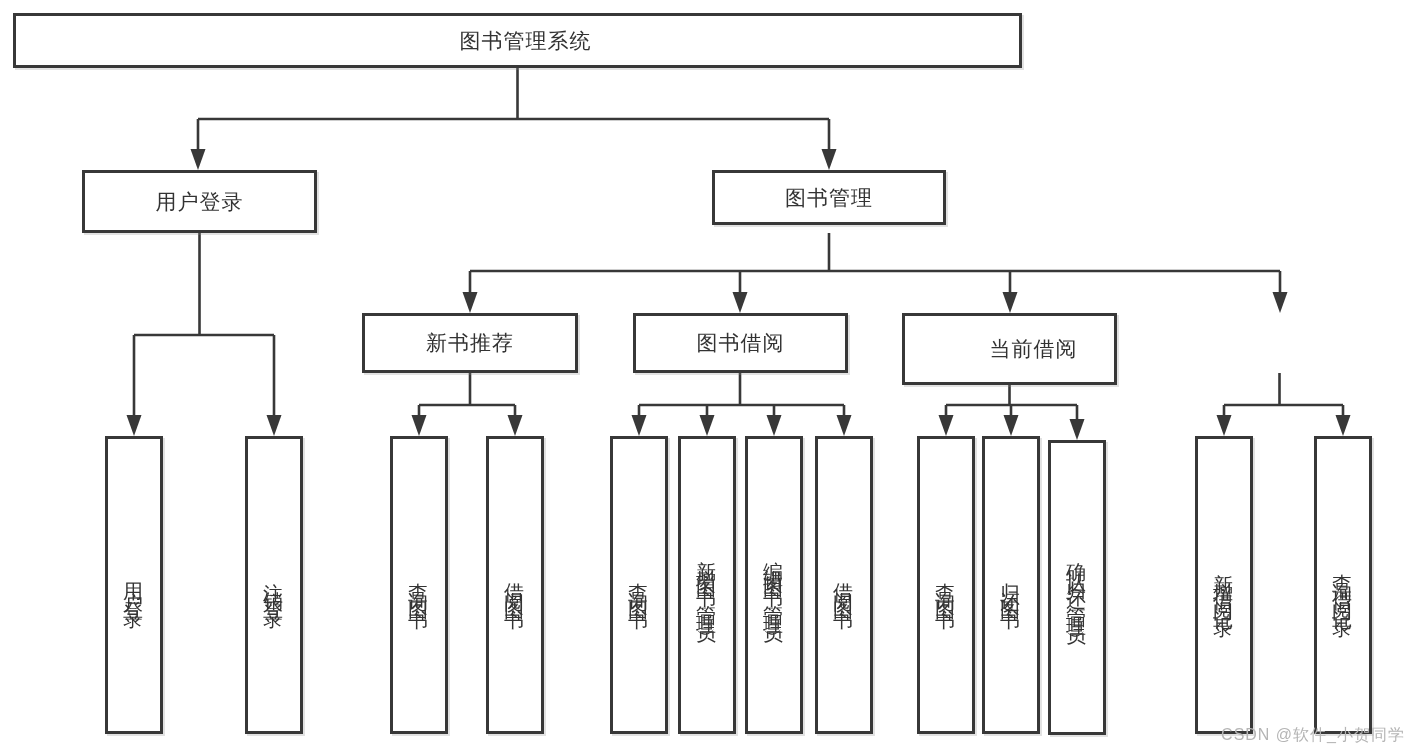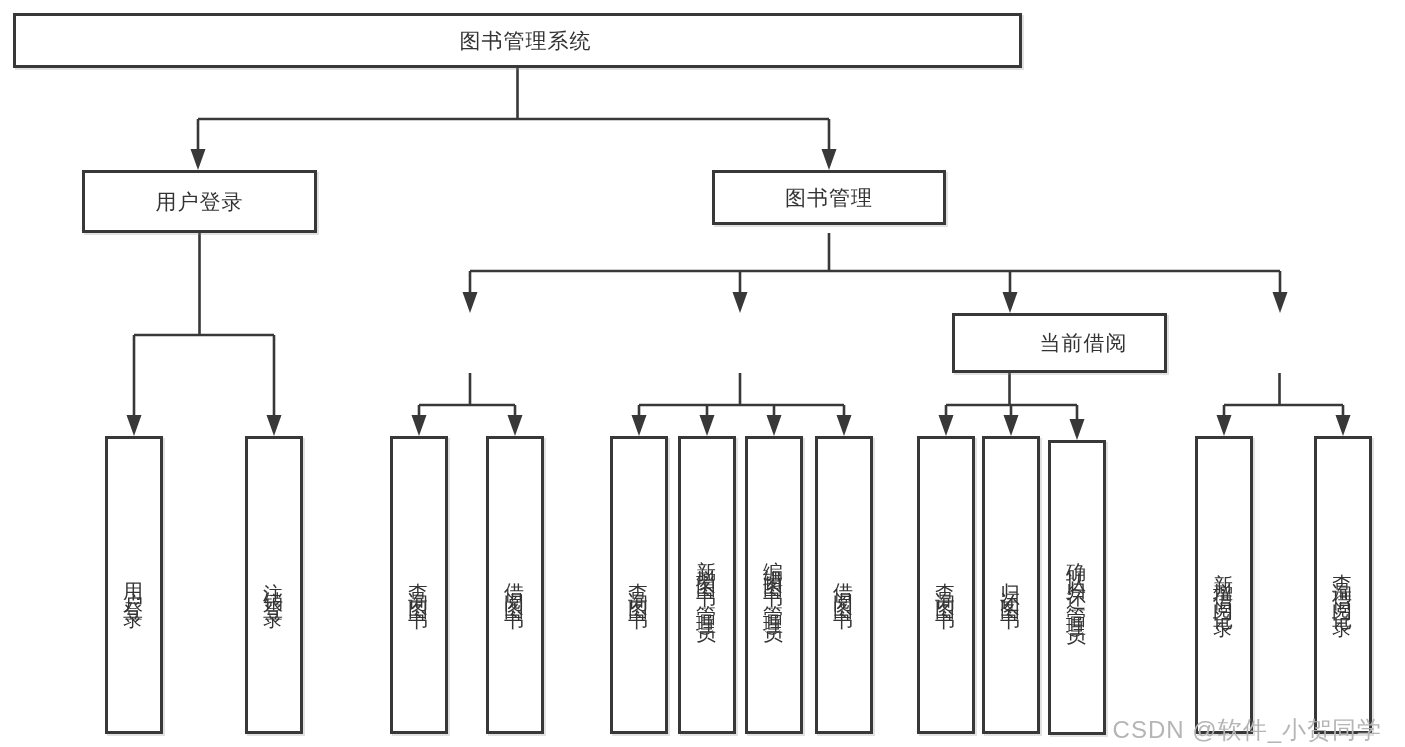--- a/index.html
+++ b/index.html
@@ -35,22 +35,22 @@
     box-shadow:2px 2px 0 rgba(140,140,140,0.25);
   }
   .vnode span{
     writing-mode:vertical-rl;
     text-orientation:mixed;
     white-space:nowrap;
     font-size:20px;color:var(--text,#333);
     letter-spacing:9px;
   }
   .watermark{
-    position:absolute;right:23px;bottom:1px;
-    font-size:24px;color:var(--wm,#b5b5b5);
+    position:absolute;right:0;bottom:1px;
+    font-size:16px;color:var(--wm,#b5b5b5);
     letter-spacing:1px;
   }
 </style>
 </head>
 <body>
 
 <div class="canvas">
 
   <svg class="connectors" viewBox="0 0 1405 747" xmlns="http://www.w3.org/2000/svg" aria-hidden="true">
     <g>
@@ -93,21 +93,23 @@
       <polygon points="1216.5,415 1231.5,415 1224,436"></polygon>
       <polygon points="1335.5,415 1350.5,415 1343,436"></polygon>
     </g>
   </svg>
 
   <div class="hnode" style="left:13px;top:13px;width:1009px;height:55px;padding-left:16px;">图书管理系统</div>
 
   <div class="hnode" style="left:82px;top:170px;width:235px;height:63px;">用户登录</div>
   <div class="hnode" style="left:712px;top:170px;width:234px;height:55px;">图书管理</div>
 
-  <div class="hnode" style="left:952px;top:313px;width:215px;height:60px;padding-left:48px;">当前借阅</div>
+  <div class="hnode" style="left:362px;top:313px;width:216px;height:60px;">新书推荐</div>
+  <div class="hnode" style="left:633px;top:313px;width:215px;height:60px;">图书借阅</div>
+  <div class="hnode" style="left:902px;top:313px;width:215px;height:72px;padding-left:48px;">当前借阅</div>
 
   <div class="vnode" style="left:105px;">
     <span>用户登录</span>
   </div>
   <div class="vnode" style="left:245px;">
     <span>注销登录</span>
   </div>
 
   <div class="vnode" style="left:390px;">
     <span>查询图书</span>

